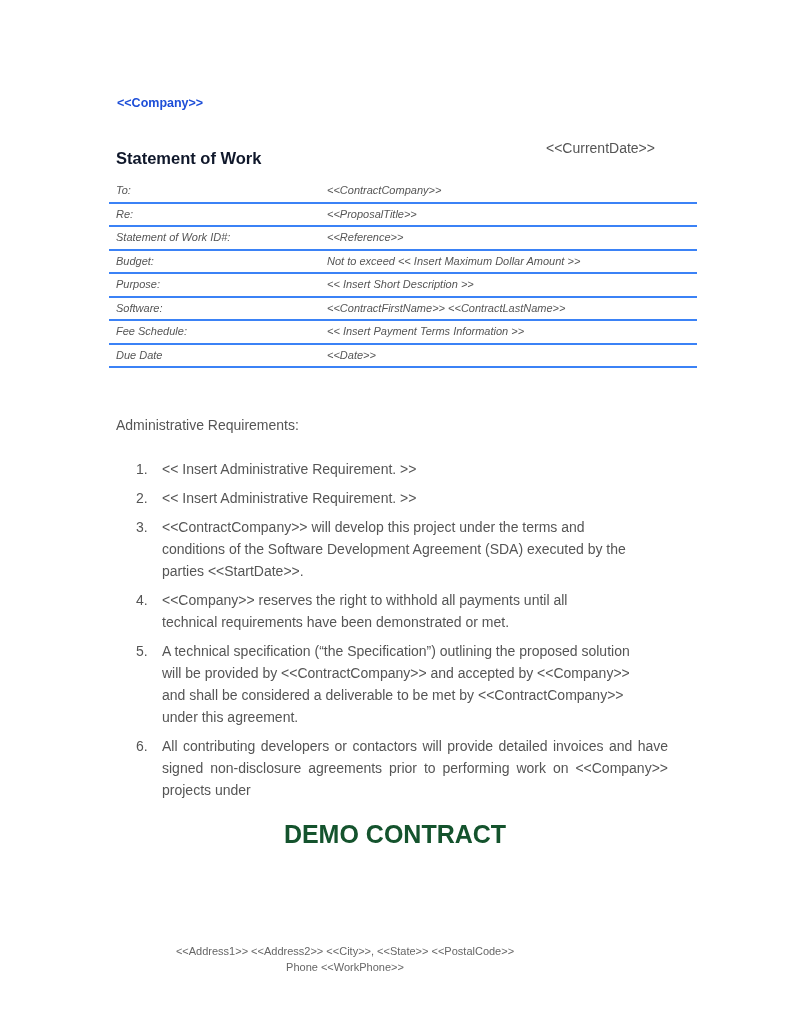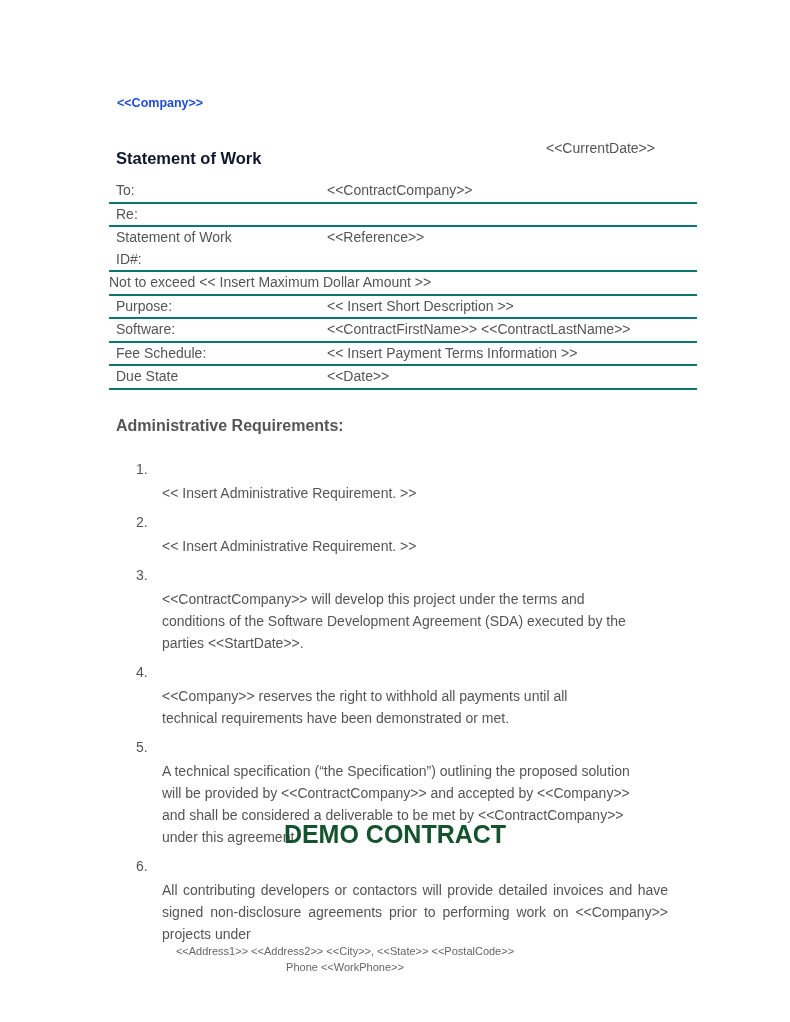--- a/index.html
+++ b/index.html
@@ -2,70 +2,72 @@
 <html><head>
 <meta charset="utf-8">
 <style>
   html, body { margin: 0; padding: 0; background: #ffffff; }
   body { width: 790px; height: 1022px; position: relative; overflow: hidden;
          font-family: "Liberation Sans", sans-serif; color: #555555; }
   .company { position: absolute; left: 117px; top: 96px; font-size: 12.5px; font-weight: bold; color: #1d4ed8; }
   .title { position: absolute; left: 116px; top: 137px; font-size: 16.5px; font-weight: bold; color: #0f172a; margin-top: 12px; }
   .date { position: absolute; left: 546px; top: 140px; font-size: 14px; color: #555; }
   .table { position: absolute; left: 109px; top: 180px; width: 588px; }
-  .row { display: flex; border-bottom: 2px solid #0f766e; font-size: 14px; line-height: 21.5px; color: #555; }
+  .row { display: flex; border-bottom: 2px solid #3b82f6; font-size: 11px; line-height: 21.5px; color: #555; font-style: italic; }
   .row .lbl { width: 211px; padding-left: 7px; }
   .row .val { flex: 1; padding-right: 30px; }
-  .adm { position: absolute; left: 116px; top: 417px; font-size: 16px; font-weight: bold; color: #555; }
+  .adm { position: absolute; left: 116px; top: 417px; font-size: 14px; font-weight: normal; color: #555; }
   .list { position: absolute; left: 136px; top: 458px; width: 532px; margin: 0; padding: 0; list-style: none; }
   .list li { display: flex; font-size: 14px; line-height: 22px; color: #555; margin-bottom: 7px; }
   .list li .num { width: 26px; flex: none; }
-  .list li .txt { flex: 1; margin-top: 24px; }
+  .list li .txt { flex: 1; }
   .list li.justify .txt { text-align: justify; }
   .demo { position: absolute; left: 0; width: 790px; top: 820px; text-align: center;
           font-size: 25px; font-weight: bold; color: #14532d; }
   .footer { position: absolute; left: 0; width: 690px; top: 944px; text-align: center;
             font-size: 11px; line-height: 15.5px; color: #666; }
 </style>
 </head>
 <body>
 
 <div class="company">&lt;&lt;Company&gt;&gt;</div>
 <div class="title">Statement of Work</div>
 <div class="date">&lt;&lt;CurrentDate&gt;&gt;</div>
 
 <div class="table">
   <div class="row">
     <div class="lbl">To:</div>
     <div class="val">&lt;&lt;ContractCompany&gt;&gt;</div>
   </div>
   <div class="row">
     <div class="lbl">Re:</div>
+    <div class="val">&lt;&lt;ProposalTitle&gt;&gt;</div>
   </div>
   <div class="row">
     <div class="lbl" style="width:130px;margin-right:81px">Statement of Work ID#:</div>
     <div class="val">&lt;&lt;Reference&gt;&gt;</div>
   </div>
   <div class="row">
+    <div class="lbl">Budget:</div>
     <div class="val" style="padding-right:36px">Not to exceed &lt;&lt; Insert Maximum Dollar Amount &gt;&gt;</div>
   </div>
   <div class="row">
     <div class="lbl">Purpose:</div>
     <div class="val">&lt;&lt; Insert Short Description &gt;&gt;</div>
   </div>
   <div class="row">
     <div class="lbl">Software:</div>
     <div class="val" style="padding-right:0">&lt;&lt;ContractFirstName&gt;&gt; &lt;&lt;ContractLastName&gt;&gt;</div>
   </div>
   <div class="row">
     <div class="lbl">Fee Schedule:</div>
     <div class="val">&lt;&lt; Insert Payment Terms Information &gt;&gt;</div>
   </div>
   <div class="row">
-    <div class="lbl">Due State</div>
+    <div class="lbl">Due Date</div>
     <div class="val">&lt;&lt;Date&gt;&gt;</div>
   </div>
 </div>
 
 <div class="adm">Administrative Requirements:</div>
 
 <ol class="list">
   <li>
     <span class="num">1.</span>
     <span class="txt">&lt;&lt; Insert Administrative Requirement. &gt;&gt;</span>

